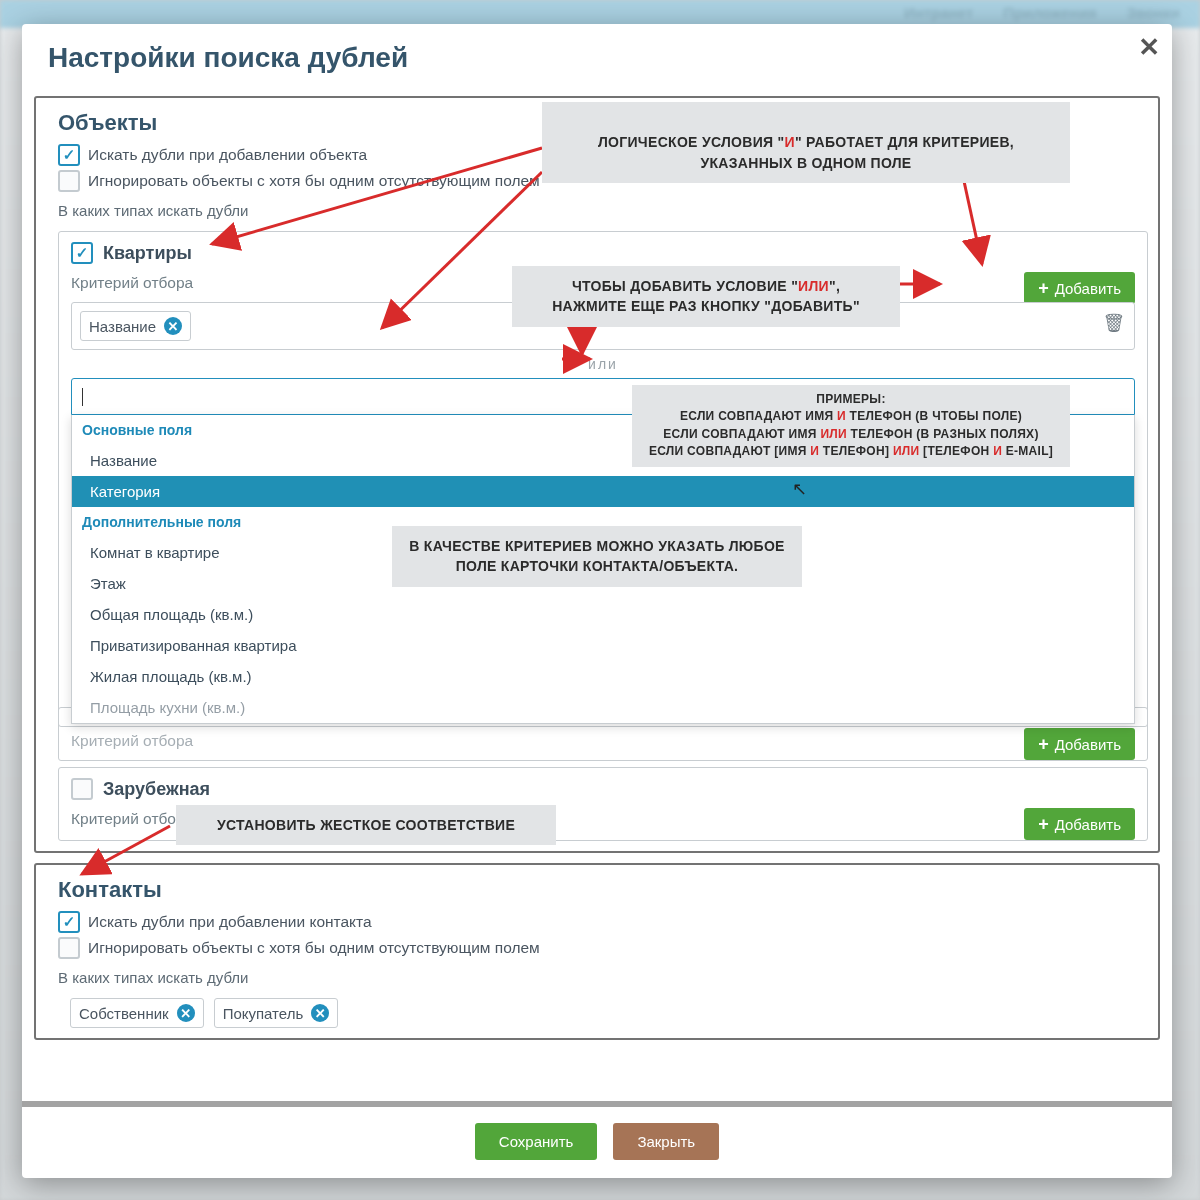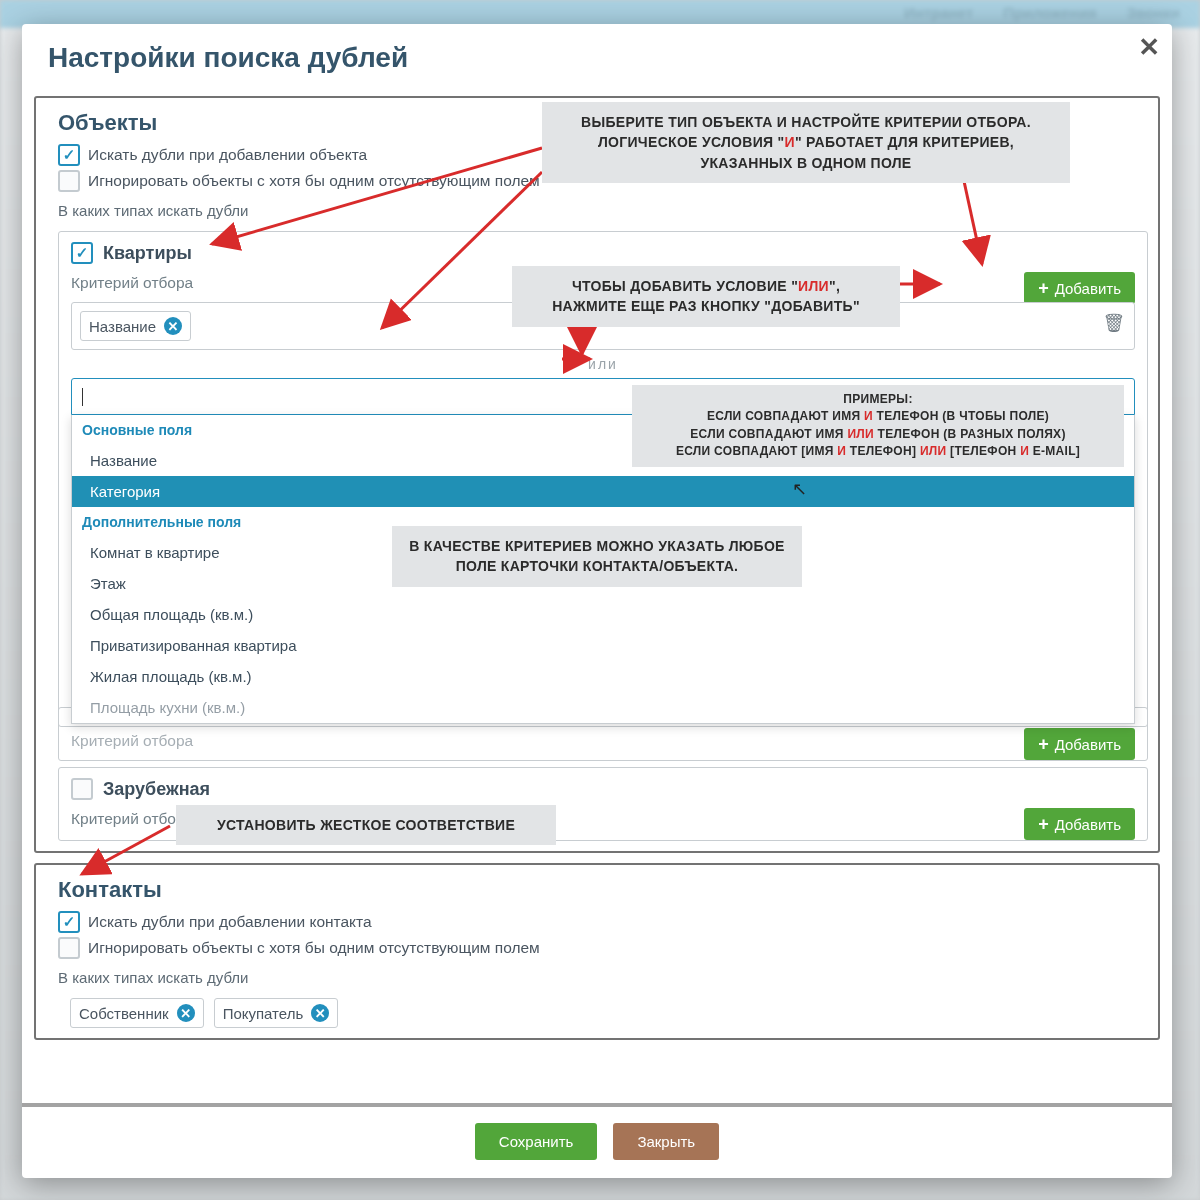--- a/index.html
+++ b/index.html
@@ -125,21 +125,21 @@
   .dd-group { font-size:14px; font-weight:700; color:#1e8ab8; padding:7px 10px; }
   .dd-item { font-size:15px; color:#3d4e5c; padding:7px 18px; cursor:pointer; }
   .dd-item.hover { background:#2090b5; color:#fff; position:relative; }
   .cursor-icon {
     position:absolute; left:720px; top:2px;
     font-size:18px; color:#222;
   }
   .footer {
     padding:16px 0 18px;
     display:flex; justify-content:center; gap:16px;
-    border-top:4px solid #a3a3a3;
+    border-top:6px solid #a3a3a3;
   }
   .btn-primary {
     background:#52a63a; color:#fff; border:none;
     padding:10px 24px; font-size:15px; border-radius:3px; cursor:pointer;
   }
   .btn-secondary {
     background:#a67456; color:#fff; border:none;
     padding:10px 24px; font-size:15px; border-radius:3px; cursor:pointer;text-align:right;
   }
   
@@ -269,31 +269,31 @@
           </span>
           <span class="chip">
             <span>Покупатель</span>
             <span class="x">✕</span>
           </span>
         </div>
       </div>
     </div>
 
     <div class="callout" style="left:520px; top:6px; width:528px;">
-      <span>ВЫБЕРИТЕ ТИП ОБЪЕКТА И НАСТРОЙТЕ КРИТЕРИИ ОТБОРА.</span><br>
+      <br>
       <span>ЛОГИЧЕСКОЕ УСЛОВИЯ "</span><span class="red">И</span><span>" РАБОТАЕТ ДЛЯ КРИТЕРИЕВ,</span><br>
       <span>УКАЗАННЫХ В ОДНОМ ПОЛЕ</span>
     </div>
 
     <div class="callout" style="left:490px; top:170px; width:388px;">
       <span>ЧТОБЫ ДОБАВИТЬ УСЛОВИЕ  "</span><span class="red">ИЛИ</span><span>",</span><br>
       <span>НАЖМИТЕ ЕЩЕ РАЗ КНОПКУ "ДОБАВИТЬ"</span>
     </div>
 
-    <div class="callout" style="left:610px; top:289px; width:492px; font-size:12px; padding:6px 8px;">
+    <div class="callout" style="left:610px; top:289px; width:438px; font-size:12px; padding:6px 8px;">
       <span>ПРИМЕРЫ:</span><br>
       <span>ЕСЛИ СОВПАДАЮТ ИМЯ </span><span class="red">И</span><span> ТЕЛЕФОН (В ЧТОБЫ ПОЛЕ)</span><br>
       <span>ЕСЛИ СОВПАДАЮТ ИМЯ </span><span class="red">ИЛИ</span><span> ТЕЛЕФОН (В РАЗНЫХ ПОЛЯХ)</span><br>
       <span>ЕСЛИ СОВПАДАЮТ [ИМЯ </span><span class="red">И</span><span> ТЕЛЕФОН] </span><span class="red">ИЛИ</span><span> [ТЕЛЕФОН </span><span class="red">И</span><span> E-MAIL]</span>
     </div>
 
     <div class="callout" style="left:370px; top:430px; width:410px;">
       <span>В КАЧЕСТВЕ КРИТЕРИЕВ МОЖНО УКАЗАТЬ ЛЮБОЕ ПОЛЕ КАРТОЧКИ КОНТАКТА/ОБЪЕКТА.</span>
     </div>
 

